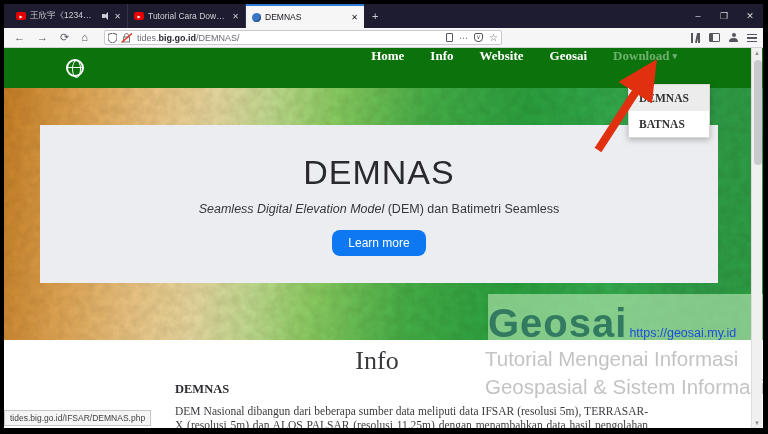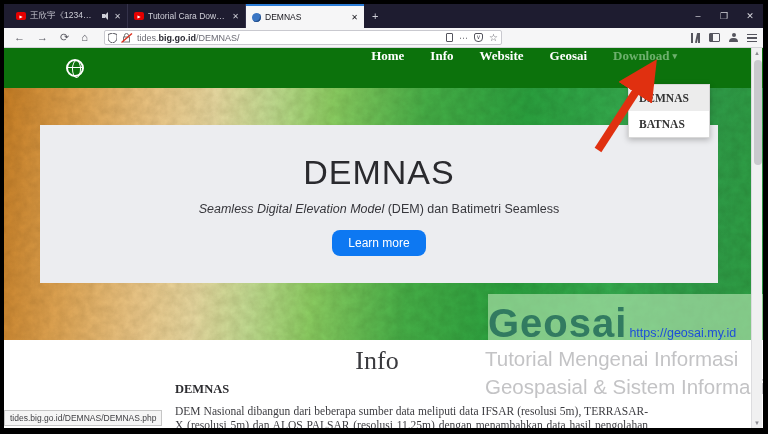--- a/index.html
+++ b/index.html
@@ -218,16 +218,16 @@
       <div class="info-sub">DEMNAS</div>
       <div class="info-para">DEM Nasional dibangun dari beberapa sumber data meliputi data IFSAR (resolusi 5m), TERRASAR-X (resolusi 5m) dan ALOS PALSAR (resolusi 11.25m) dengan menambahkan data hasil pengolahan lainnya.</div>
     </div>
 
     <div class="scrollbar">
       <div class="sb-arrow sb-up">▲</div>
       <div class="sb-thumb"></div>
       <div class="sb-arrow sb-down">▼</div>
     </div>
 
-    <div class="status-tip">tides.big.go.id/DEMNAS/DEMNAS.php</div>
+    <div class="status-tip">tides.big.go.id/IFSAR/DEMNAS.php</div>
 
   </div>
 </div>
 
 </body></html>

